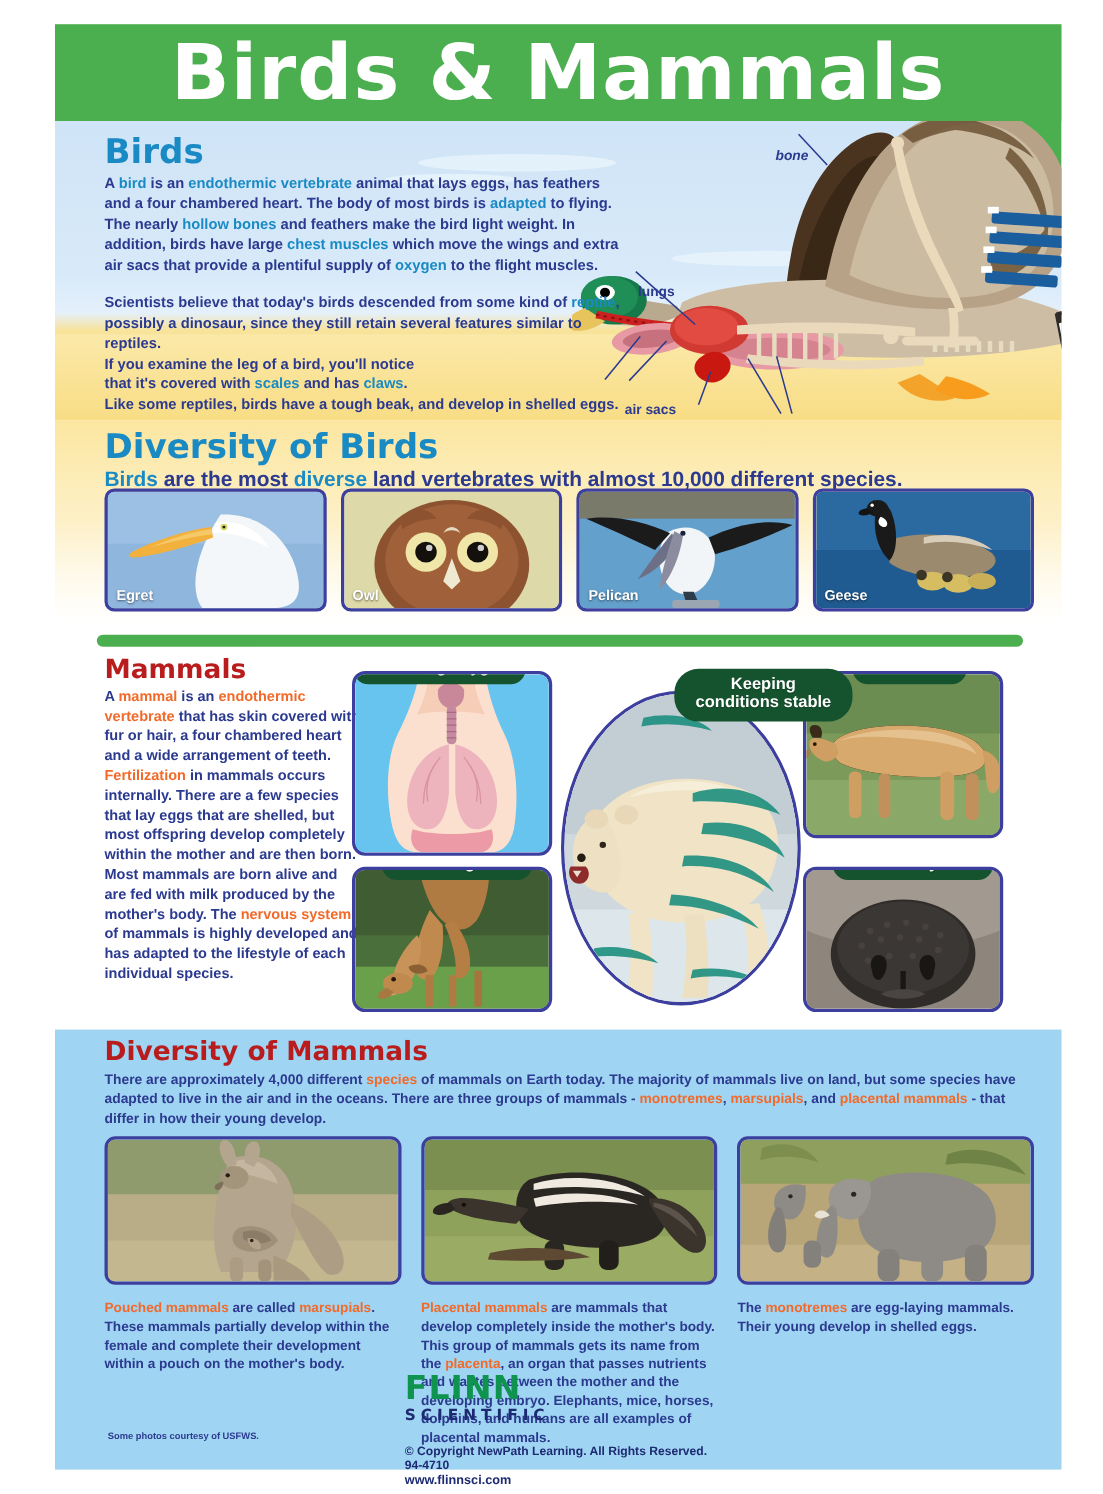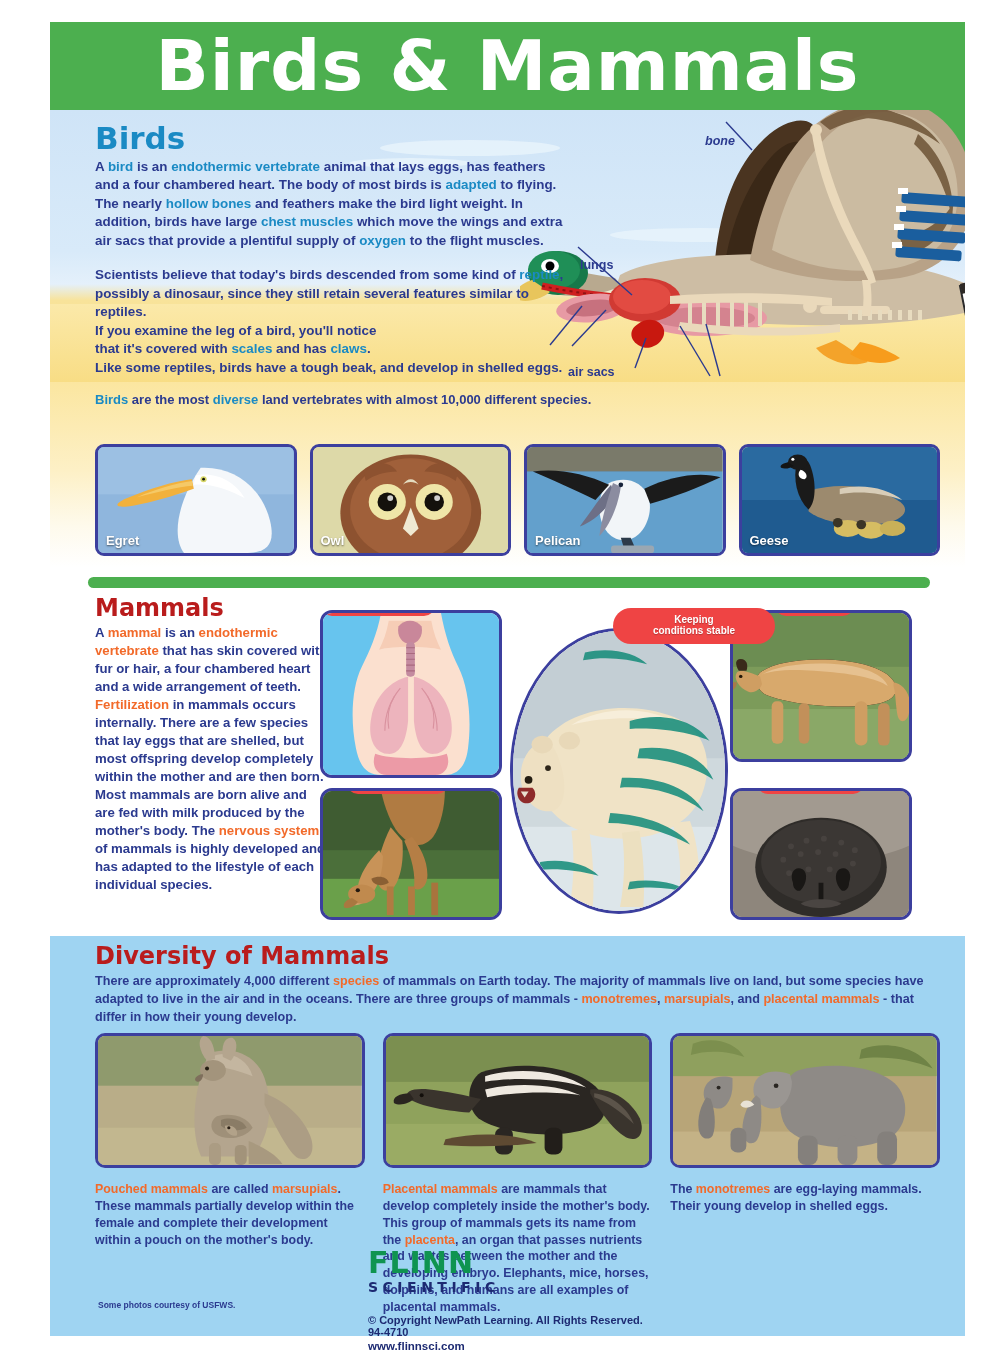--- a/index.html
+++ b/index.html
@@ -57,21 +57,21 @@
     position: absolute; color: #2b3a8f; font-size: 12.5px; font-weight: 600; z-index: 9;
     font-family: "Liberation Sans", sans-serif; white-space: nowrap;
   }
 
   
   .divbirds-section {
     position: absolute; left: 50px; top: 382px; width: 915px; height: 185px;
     background: linear-gradient(180deg,#fbe6a0 0%,#fdf0c6 48%,#fefaec 78%,#ffffff 100%);
   }
   .divbirds-inner { position: absolute; left: 45px; top: 8px; width: 840px; }
-  .divbirds-sub { color: #2b3a8f; font-size: 13px; font-weight: 600; margin-top: 2px; }
+  .divbirds-sub { color: #2b3a8f; font-size: 19px; font-weight: 600; margin-top: 2px; }
   .divbirds-sub b { color: #1a8ac4; }
   .bird-photos {
     position: absolute; left: 45px; top: 62px; width: 845px; height: 112px;
     display: flex; gap: 13px;
   }
   .photo-card {
     position: relative; flex: 1; height: 112px;
     border: 3px solid #3c3f9e; border-radius: 9px; overflow: hidden;
   }
   .photo-card .cap {
@@ -91,22 +91,22 @@
   .mammals-section { position: absolute; left: 50px; top: 592px; width: 915px; height: 340px; background: #fff; }
   .mammals-text { position: absolute; left: 45px; top: 4px; width: 235px; }
   h2.sec-head-orange {
     color: #b91c1c; font-size: 24px; font-weight: bold; line-height: 1.05;
     font-family: "DejaVu Sans", sans-serif; margin-bottom: 3px;
   }
   .body-blue-o { color: #2b3a8f; font-size: 13.2px; line-height: 1.36; font-weight: 600; }
   .body-blue-o b { color: #f26a2a; }
 
   .badge {
-    position: absolute; background: #ef4444; color: #fff; border-radius: 22px;
-    font-size: 10px; font-weight: bold; padding: 5px 15px 6px;
+    position: absolute; background: #14532d; color: #fff; border-radius: 22px;
+    font-size: 15px; font-weight: bold; padding: 5px 15px 6px;
     text-align: center; line-height: 1.12; z-index: 20; white-space: nowrap;
     text-shadow: 0 1px 1px rgba(0,0,0,.25);
   }
   .mpanel {
     position: absolute; border: 3px solid #3c3f9e; border-radius: 12px; overflow: hidden;
   }
   .mcircle {
     position: absolute; border: 3px solid #3c3f9e; border-radius: 50%; overflow: hidden;
   }
 
@@ -268,20 +268,21 @@
     </div>
 
     <div class="anat-label" style="left:655px;top:24px;font-style:italic;">bone</div>
     <div class="anat-label" style="left:530px;top:148px;">lungs</div>
     <div class="anat-label" style="left:518px;top:255px;">air sacs</div>
 
   </div>
 
   <div class="divbirds-section">
     <div class="divbirds-inner">
+      <h2 class="sec-head-blue">Diversity of Birds</h2>
       <div class="divbirds-sub"><b>Birds</b> are the most <b>diverse</b> land vertebrates with almost 10,000 different species.</div>
     </div>
 
     <div class="bird-photos">
 
       <div class="photo-card ph-sky">
         <svg viewBox="0 0 200 112" preserveAspectRatio="none" style="width:100%;height:100%;display:block;">
           <rect width="200" height="112" fill="#8fb6dd"></rect>
           <rect width="200" height="50" fill="#9cc0e3"></rect>
           <path d="M105 22 C140 20 168 44 176 78 C182 104 172 112 150 112 L88 112 C76 96 80 60 105 22 Z" fill="#f4f7fa"></path>

